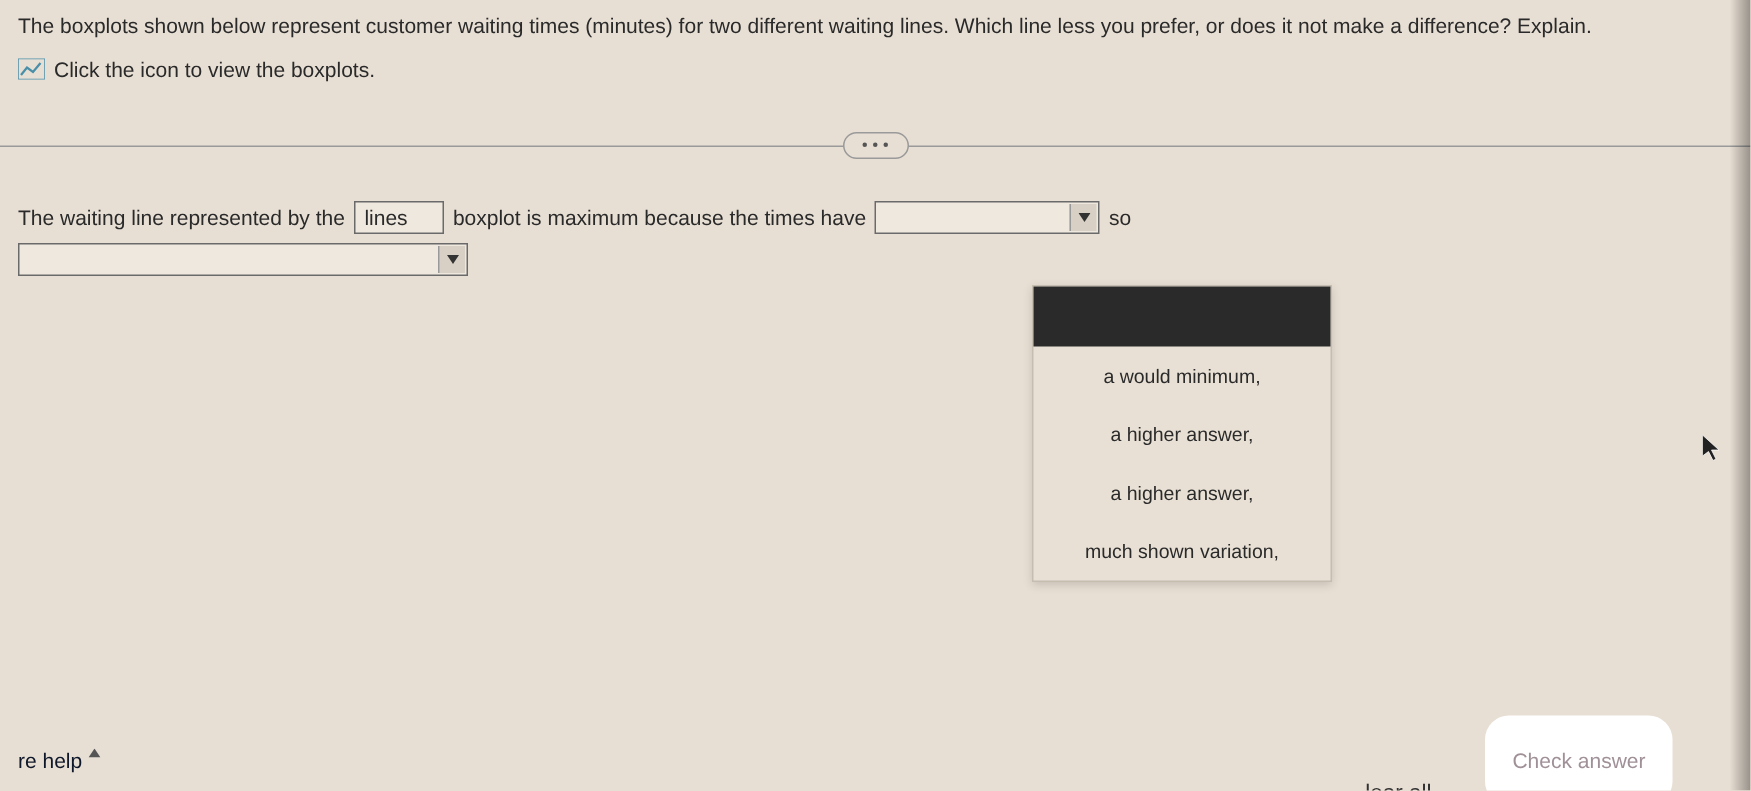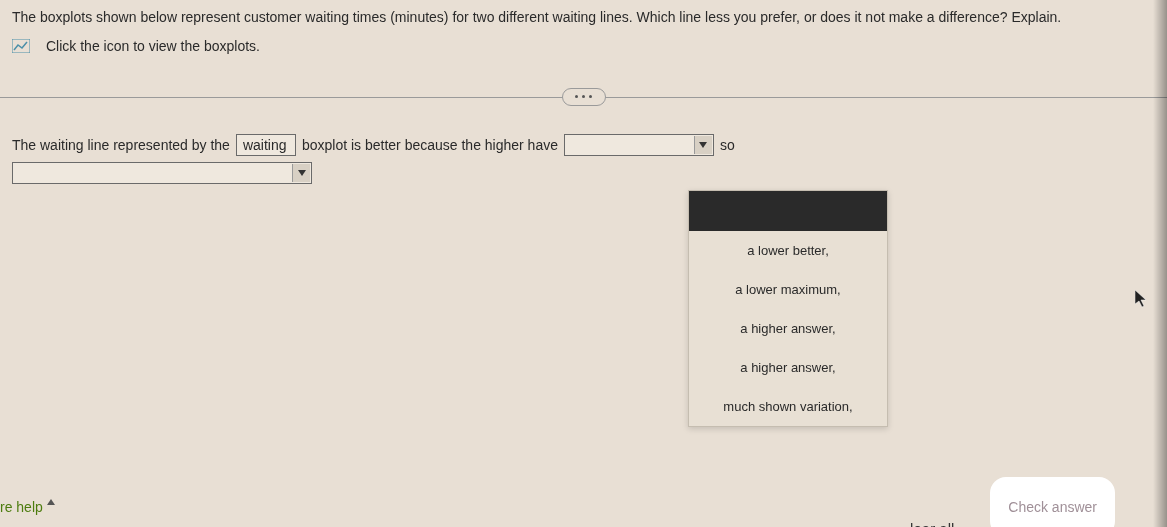--- a/index.html
+++ b/index.html
@@ -18,21 +18,21 @@
       color: #2a2a2a;
     }
     .question-text {
       padding: 8px 12px 4px 12px;
       line-height: 1.4;
     }
     .view-link {
       padding: 6px 12px 10px 12px;
       display: flex;
       align-items: center;
-      gap: 16px;
+      gap: 6px;
     }
     .view-link-icon {
       width: 18px;
       height: 14px;
       display: inline-block;
     }
     .divider-row {
       position: relative;
       height: 18px;
       margin-top: 24px;
@@ -141,26 +141,26 @@
       bottom: 0;
       left: 0;
       right: 0;
       height: 36px;
       display: flex;
       align-items: center;
       justify-content: space-between;
       padding: 0 12px 4px 0;
     }
     .help-link {
-      color: #4d7c0f;
+      color: #0f172a;
       font-size: 14px;
       display: flex;
       align-items: flex-start;
       gap: 4px;
-      padding-left: 0;
+      padding-left: 12px;
     }
     .footer-buttons {
       display: flex;
       align-items: flex-end;
       gap: 36px;
       margin-right: 40px;
     }
     .clear-btn {
       color: #333;
       font-size: 15px;
@@ -211,22 +211,22 @@
   <div class="ellipsis-pill">
     <span></span>
       <span></span>
       <span></span>
   </div>
 </div>
 
 <div class="answer-area">
   <div class="sentence-line1">
     <span>The waiting line represented by the</span>
-    <span class="inline-select-box">waiting</span>
-    <span>boxplot is better because the higher have</span>
+    <span class="inline-select-box">lines</span>
+    <span>boxplot is maximum because the times have</span>
     <span class="dropdown-field small">
       <span class="dropdown-arrow">
         <svg viewBox="0 0 8 6">
             <polygon points="0,0 8,0 4,6" fill="#333"></polygon>
           </svg>
       </span>
     </span>
     <span>so</span>
   </div>
   <div>
@@ -235,22 +235,21 @@
         <svg viewBox="0 0 8 6">
             <polygon points="0,0 8,0 4,6" fill="#333"></polygon>
           </svg>
       </span>
     </span>
   </div>
 </div>
 
 <div class="dropdown-menu">
   <div class="dropdown-option selected"></div>
-  <div class="dropdown-option">a lower better,</div>
-  <div class="dropdown-option">a lower maximum,</div>
+  <div class="dropdown-option">a would minimum,</div>
   <div class="dropdown-option">a higher answer,</div>
   <div class="dropdown-option">a higher answer,</div>
   <div class="dropdown-option">much shown variation,</div>
 </div>
 
 <div class="footer-bar">
   <div class="help-link">
     <span>re help</span>
     <svg width="8" height="6" viewBox="0 0 8 6">
         <polygon points="0,6 8,6 4,0" fill="#555"></polygon>

